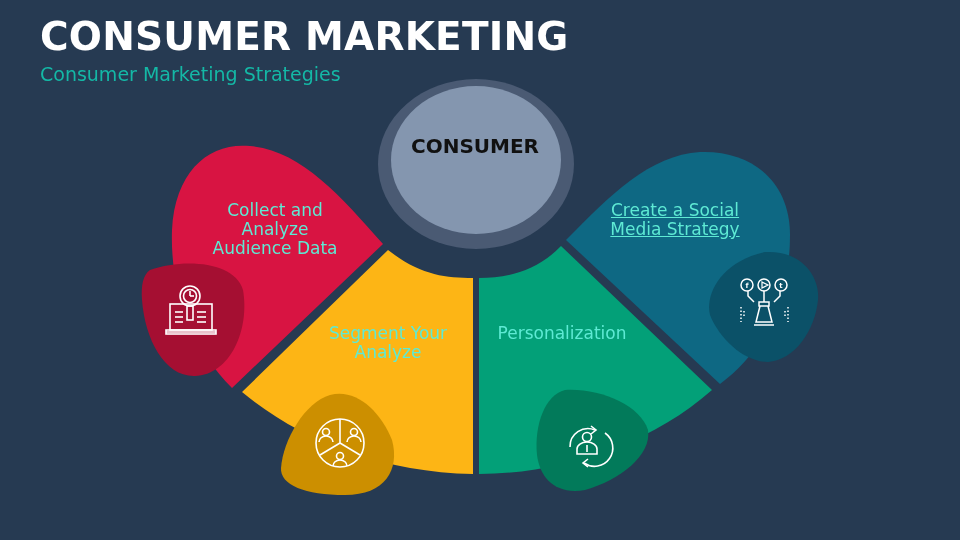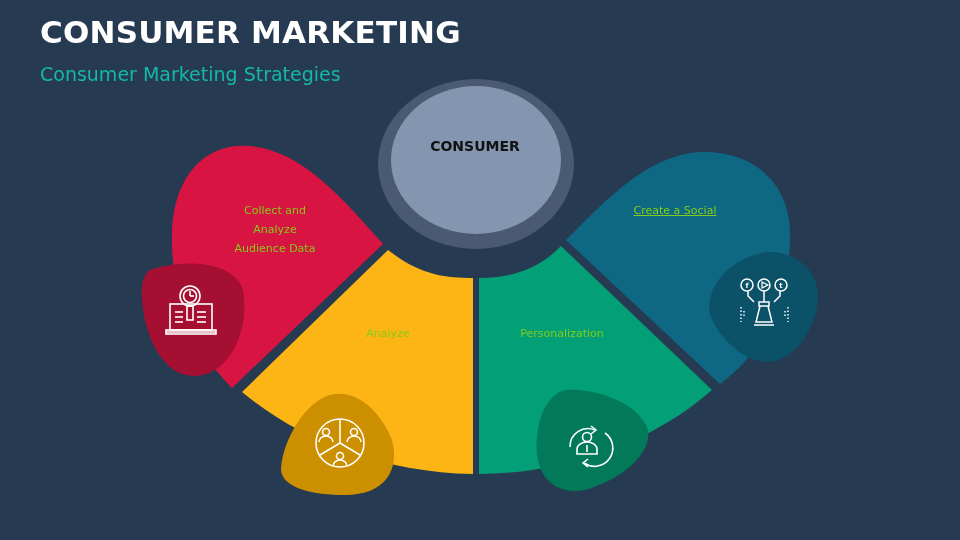--- a/index.html
+++ b/index.html
@@ -1,21 +1,21 @@
 <!DOCTYPE html>
 <html><head>
 <meta charset="utf-8">
 <style>
   html, body { margin:0; padding:0; }
   body { width:960px; height:540px; background:#263A52; overflow:hidden; position:relative; font-family:"Liberation Sans", sans-serif; }
-  .title { position:absolute; left:40px; top:14px; font-size:31px; font-weight:bold; color:#ffffff; letter-spacing:0.2px; font-family:"DejaVu Sans", sans-serif; }
+  .title { position:absolute; left:40px; top:14px; font-size:39px; font-weight:bold; color:#ffffff; letter-spacing:0.2px; font-family:"DejaVu Sans", sans-serif; }
   .subtitle { position:absolute; left:40px; top:63px; font-size:19px; color:#14b8a6; font-family:"DejaVu Sans", sans-serif; }
   svg.diagram { position:absolute; left:0; top:0; }
-  .label { position:absolute; color:#84cc16; font-size:11px; text-align:center; line-height:19px; font-family:"DejaVu Sans", sans-serif; }
-  .center-label { position:absolute; left:400px; top:136px; width:150px; text-align:center; font-size:14px; font-weight:bold; color:#111; line-height:21px; font-family:"DejaVu Sans", sans-serif; }
+  .label { position:absolute; color:#5eead4; font-size:17px; text-align:center; line-height:19px; font-family:"DejaVu Sans", sans-serif; }
+  .center-label { position:absolute; left:400px; top:136px; width:150px; text-align:center; font-size:20px; font-weight:bold; color:#111; line-height:21px; font-family:"DejaVu Sans", sans-serif; }
 </style>
 </head>
 <body>
 
 <div class="title">CONSUMER MARKETING</div>
 <div class="subtitle">Consumer Marketing Strategies</div>
 
 <svg class="diagram" width="960" height="540" viewBox="0 0 960 540">
 
   <path d="M383,244 L232,388 C190,345 170,290 172,230 C175,170 210,142 250,146 C300,150 340,195 383,244 Z" fill="#D81442"></path>
@@ -100,22 +100,24 @@
   <div>CONSUMER</div>
 </div>
 
 <div class="label" style="left:210px; top:201px; width:130px;">
   <div>Collect and</div>
   <div>Analyze</div>
   <div>Audience Data</div>
 </div>
 
 <div class="label" style="left:318px; top:324px; width:140px;">
+  <div>Segment Your</div>
   <div>Analyze</div>
 </div>
 
 <div class="label" style="left:492px; top:324px; width:140px;">
   <div>Personalization</div>
 </div>
 
 <div class="label" style="left:600px; top:201px; width:150px;text-decoration:underline;">
   <div>Create a Social</div>
+  <div>Media Strategy</div>
 </div>
 
 </body></html>

